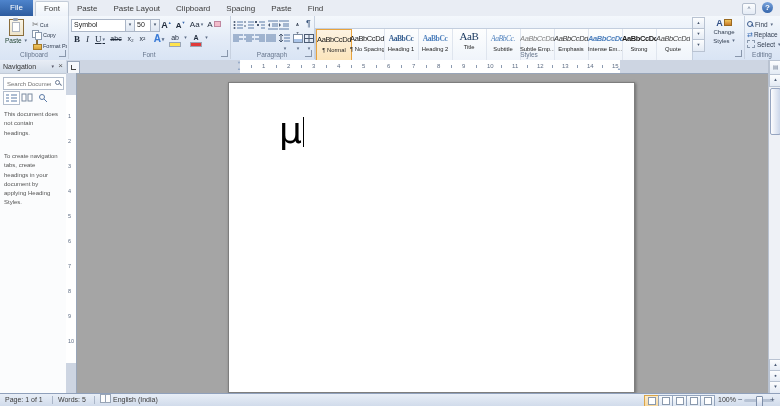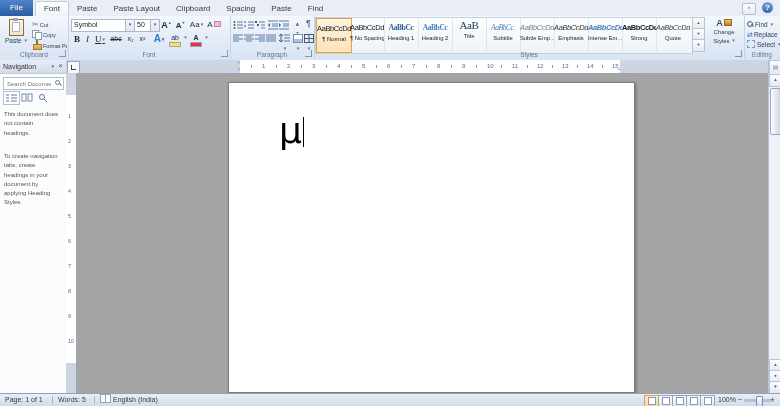--- a/index.html
+++ b/index.html
@@ -56,21 +56,21 @@
 
   
   #g-para{left:230px;width:84px}
   .pic{position:absolute;width:11px;height:11px;text-align:center}
   .pic svg{display:block;margin:1px auto}
   .pilcrow{color:#39557c;font-size:9px;line-height:11px}
   .sorticon{font-size:4px;line-height:4px;color:#2f3b4e;font-weight:bold}
 
   
   #g-styles{left:314px;width:430px}
-  .gallery{position:absolute;left:1px;top:1px;width:376px;height:35px;border:1px solid #c3cede;background:linear-gradient(#fdfefe,#eef3fa)}
+  .gallery{position:absolute;left:1px;top:12px;width:376px;height:35px;border:1px solid #c3cede;background:linear-gradient(#fdfefe,#eef3fa)}
   .style-item{position:absolute;top:0;width:34px;height:33px;border-right:1px solid #dfe5ee;text-align:center;overflow:hidden}
   .style-item .prev{display:block;margin-top:5px;font-size:7.5px;letter-spacing:-0.4px;color:#1a1a1a;line-height:9px;white-space:nowrap}
   .style-item .nm{display:block;margin-top:3px;font-size:5.8px;color:#222;white-space:nowrap}
   .style-item.selected{border:1px solid #e7a33e;background:linear-gradient(#fdf3e2,#fbe3b8)}
   .st-h1 .prev{color:#365f91;font-weight:bold;font-family:"Liberation Serif",serif}
   .st-h2 .prev{color:#4f81bd;font-weight:bold;font-family:"Liberation Serif",serif}
   .st-title .prev{color:#17365d;font-size:11px;font-family:"Liberation Serif",serif;margin-top:3px}
   .st-sub .prev{color:#4f81bd;font-style:italic;font-family:"Liberation Serif",serif}
   .st-subtle .prev{color:#808080;font-style:italic}
   .st-emph .prev{color:#333;font-style:italic}

